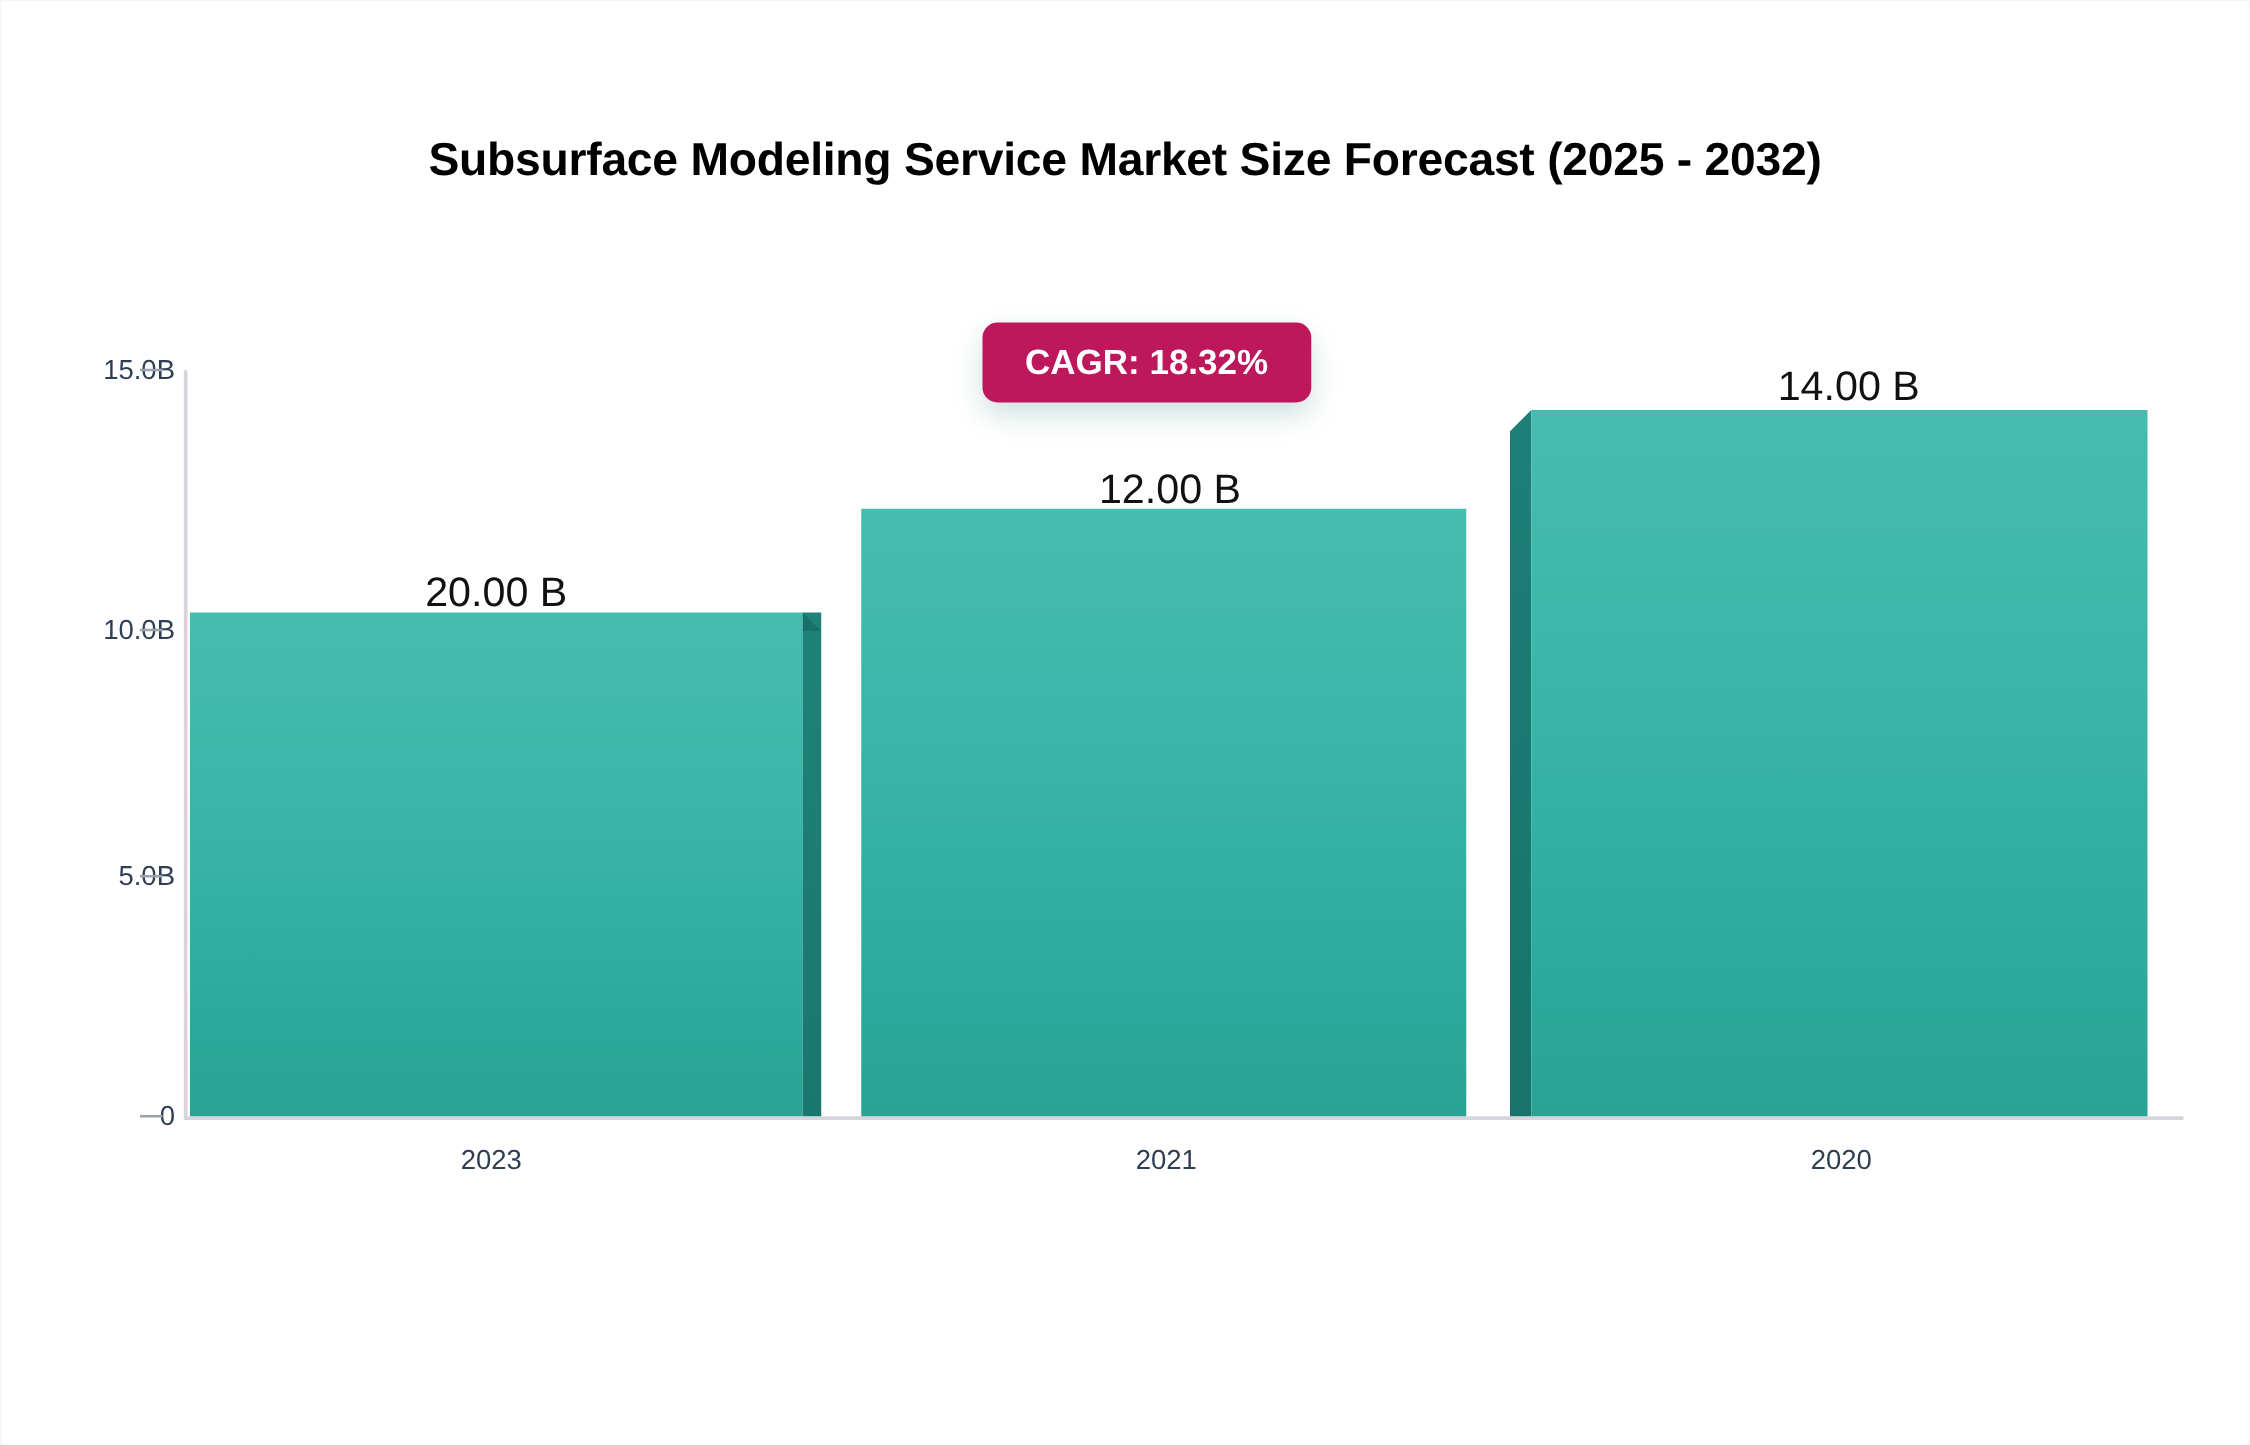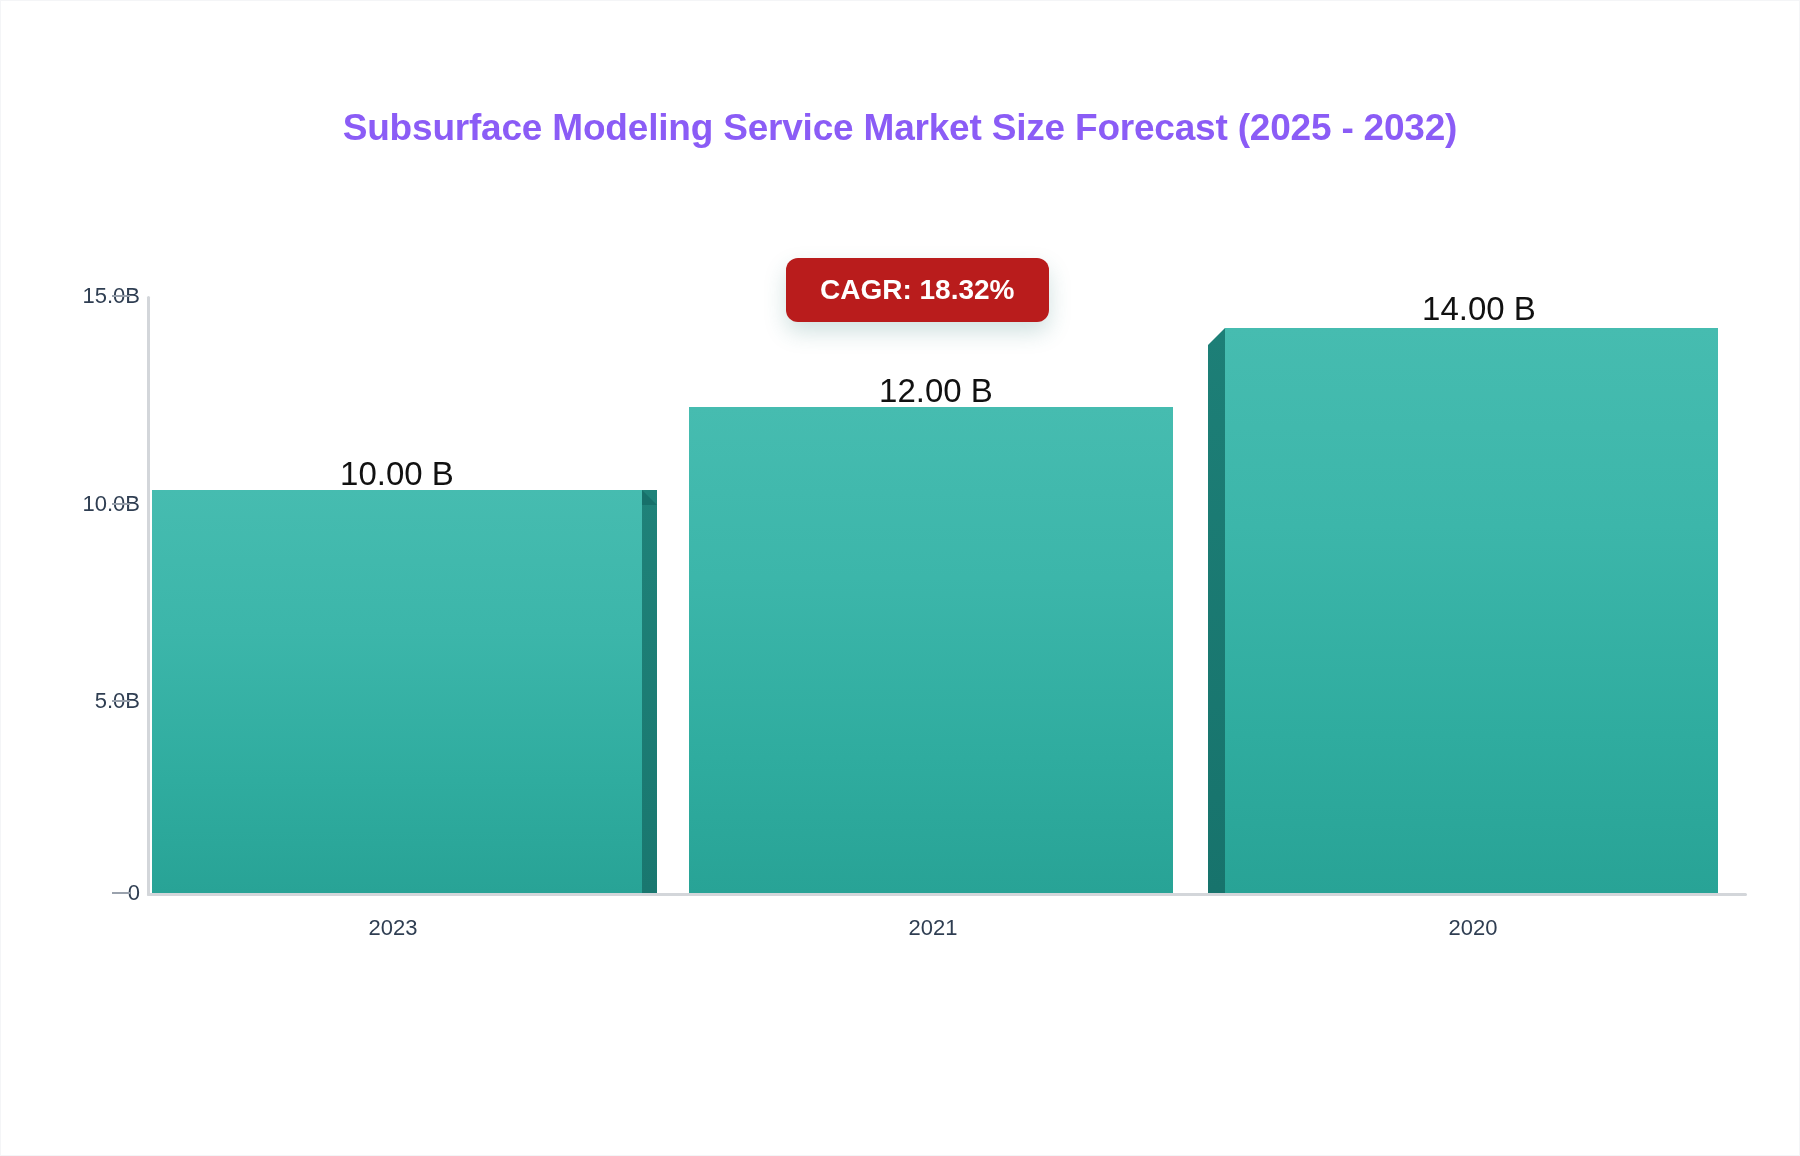--- a/index.html
+++ b/index.html
@@ -33,21 +33,21 @@
   #title-block {
     position: absolute;
     top: 108px;
     left: 0;
     width: 1800px;
     text-align: center;
   }
   #chart-title {
     font-size: 37px;
     font-weight: bold;
-    color: #8b5cf6;
+    color: #000000;
     letter-spacing: -0.2px;
     line-height: 1.1;
     white-space: nowrap;
   }
   #chart-subtitle {
     margin-top: 16px;
     font-size: 27px;
     font-weight: bold;
     color: #3b4a5e;
     line-height: 1.1;
@@ -161,21 +161,21 @@
     transform: translateX(-50%);
     white-space: nowrap;
   }
 
   
   #cagr-badge {
     position: absolute;
     left: 786px;
     top: 258px;
     padding: 16px 34px;
-    background: #b91c1c;
+    background: #be185d;
     color: #ffffff;
     font-size: 28px;
     font-weight: bold;
     border-radius: 12px;
     box-shadow: 0 10px 22px rgba(40, 120, 112, 0.22);
     white-space: nowrap;
   }
 
   
   #logo {
@@ -222,21 +222,21 @@
     <div class="y-tick-dash" style="top:701px;"></div>
 
     <div class="y-tick" style="top:893px;">0</div>
     <div class="y-tick-dash" style="top:893px;"></div>
 
     <div class="bar-group" style="left:152px; top:490px; width:490px; height:403px;">
       <div class="bar-face"></div>
       <div class="bar-side-right" style="left:490px;"></div>
       <div class="bar-side-right-cap" style="left:490px;"></div>
     </div>
-    <div class="bar-value-label" style="left:397px; top:455px;">10.00 B</div>
+    <div class="bar-value-label" style="left:397px; top:455px;">20.00 B</div>
 
     <div class="bar-group" style="left:689px; top:407px; width:484px; height:486px;">
       <div class="bar-face"></div>
     </div>
     <div class="bar-value-label" style="left:936px; top:372px;">12.00 B</div>
 
     <div class="bar-group" style="left:1208px; top:328px; width:286px; height:565px;">
       <div class="bar-side-left" style="left:0;"></div>
       <div class="bar-side-left-cap" style="left:0;"></div>
     </div>

